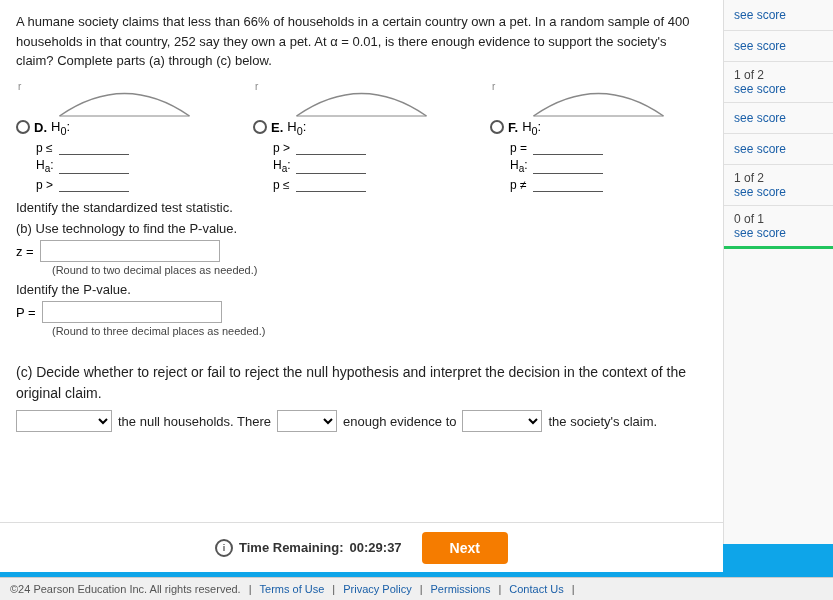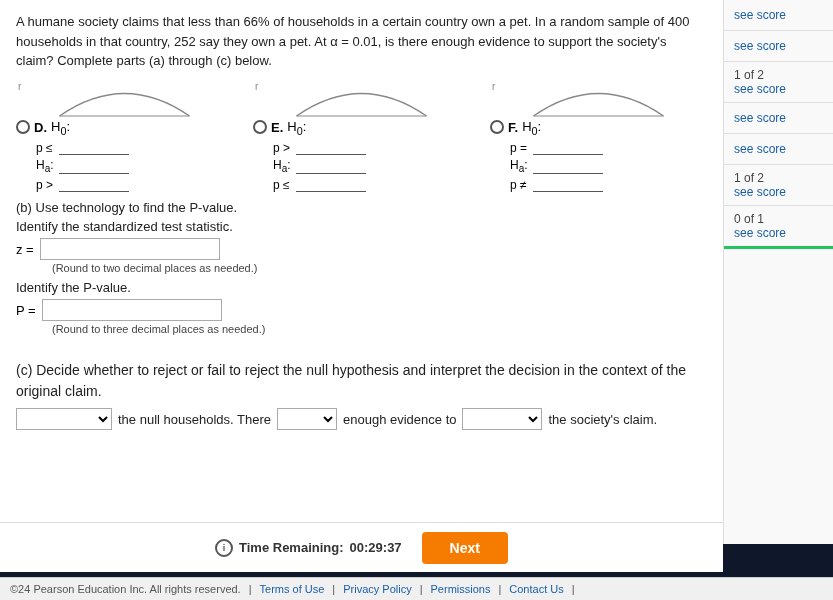--- a/index.html
+++ b/index.html
@@ -9,21 +9,21 @@
       background: #f0f0f0;
       width: 833px;
       min-height: 600px;
       display: flex;
       flex-direction: row;
     }
   </style>
 </head>
 <body>
 
-<div style="position:relative; width:833px; min-height:600px; background:#0f172a; overflow:hidden;">
+<div style="position:relative; width:833px; min-height:600px; background:#0ea5e9; overflow:hidden;">
 
   <div style="position:absolute; top:0; left:0; right:110px; bottom:56px; overflow-y:auto; padding:12px 16px; background:#fff;">
 
     <p style="font-size:13px; line-height:1.5; margin-bottom:10px; color:#222;">A humane society claims that less than 66% of households in a certain country own a pet. In a random sample of 400 households in that country, 252 say they own a pet. At α = 0.01, is there enough evidence to support the society's claim? Complete parts (a) through (c) below.</p>
 
     <div style="display:flex; gap:20px; margin-bottom:8px; align-items:flex-start;">
 
       <div style="flex:1; min-width:160px;">
 
         <div style="height:38px; position:relative;">
@@ -106,23 +106,23 @@
             <input type="text" style="border-top: none; border-right: none; border-left: none; border-image: initial; border-bottom: 1px solid rgb(85, 85, 85); width: 70px; font-size: 12px; outline: none; background: transparent;">
           </div>
           <div style="display:flex; align-items:center; gap:3px;">
             <span style="font-size:12px; min-width:20px;">p ≠</span>
             <input type="text" style="border-top: none; border-right: none; border-left: none; border-image: initial; border-bottom: 1px solid rgb(85, 85, 85); width: 70px; font-size: 12px; outline: none; background: transparent;">
           </div>
         </div>
       </div>
     </div>
 
+    <p style="font-size:13px; margin-bottom:4px; color:#222;">Identify the standardized test statistic.</p>
+
     <p style="font-size:13px; margin: 6px 0 4px 0; color:#222;">(b) Use technology to find the P-value.</p>
-
-    <p style="font-size:13px; margin-bottom:4px; color:#222;">Identify the standardized test statistic.</p>
 
     <div style="display:flex; align-items:center; gap:6px; margin-bottom:2px;">
       <span style="font-size:13px;">z =</span>
       <input type="text" style="border: 1px solid rgb(170, 170, 170); width: 180px; height: 22px; font-size: 12px; outline: none; padding: 2px 4px; background: rgb(255, 255, 255);">
     </div>
     <p style="font-size:11px; color:#444; margin-bottom:6px; margin-left:36px;">(Round to two decimal places as needed.)</p>
 
     <p style="font-size:13px; margin-bottom:4px; color:#222;">Identify the P-value.</p>
 
     <div style="display:flex; align-items:center; gap:6px; margin-bottom:2px;">

